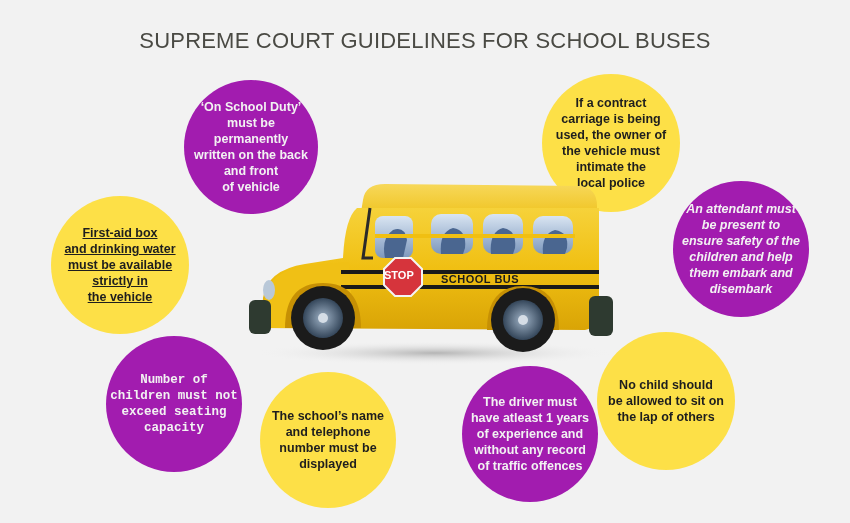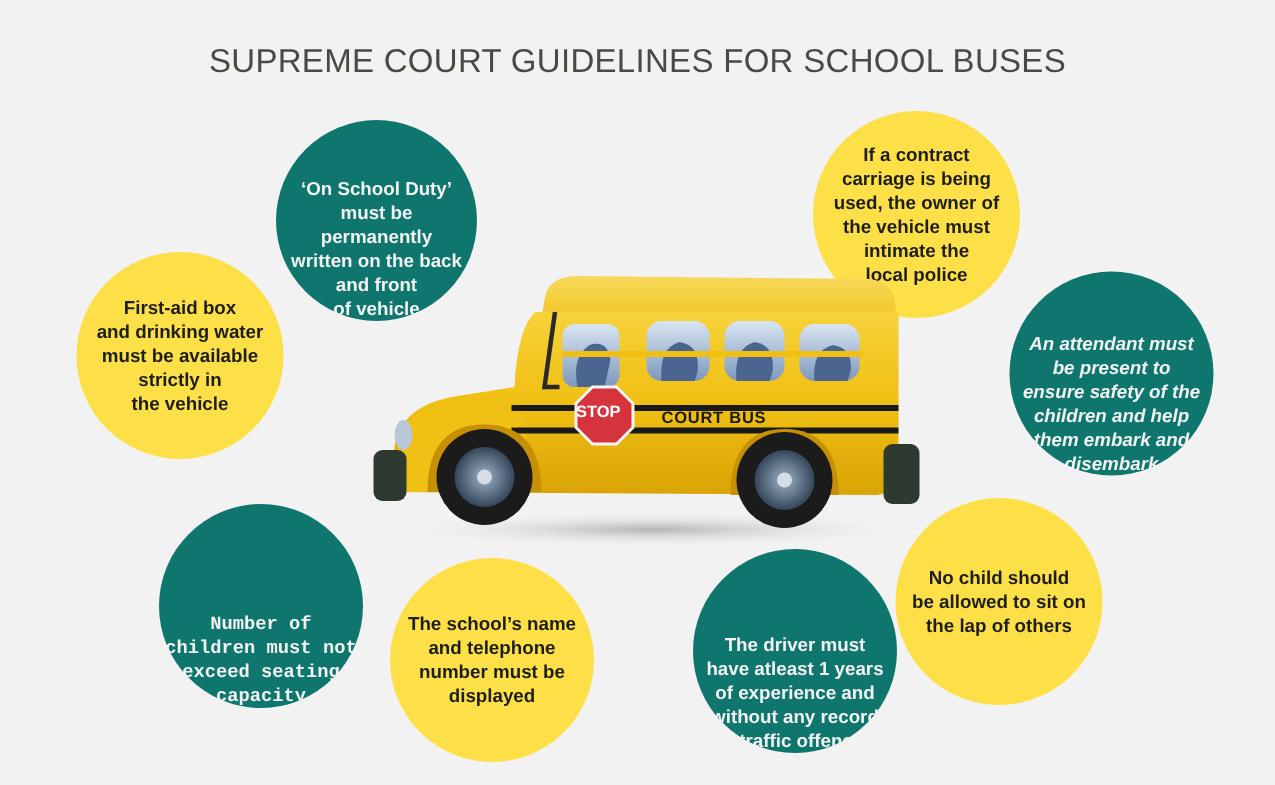--- a/index.html
+++ b/index.html
@@ -14,21 +14,21 @@
     text-align: center; font-size: 22px; color: #4a4a44;
     letter-spacing: 0.2px; font-weight: normal;
   }
   .circle {
     position: absolute; border-radius: 50%;
     display: flex; align-items: center; justify-content: center;
     text-align: center; box-sizing: border-box;
     font-size: 12.5px; line-height: 16px; font-weight: bold;
   }
   .circle span { display: block; white-space: pre-line; }
-  .dark { background: #0f766e; color: #f2f2f2; align-items: flex-end; }
+  .dark { background: #a21caf; color: #f2f2f2; }
   .yellow { background: #fde047; color: #1e1e1e; }
 
   .bus-wrap { position: absolute; left: 245px; top: 178px; width: 370px; height: 190px; }
 </style>
 </head>
 <body>
 
 <div class="title">SUPREME COURT GUIDELINES FOR SCHOOL BUSES</div>
 
 <div class="circle dark" style="left:184px; top:80px; width:134px; height:134px;">
@@ -42,21 +42,21 @@
 
 <div class="circle yellow" style="left:542px; top:74px; width:138px; height:138px;">
   <span>If a contract
 carriage is being
 used, the owner of
 the vehicle must
 intimate the
 local police</span>
 </div>
 
-<div class="circle yellow" style="left:51px; top:168px; width:138px; height:138px;">
+<div class="circle yellow" style="left:51px; top:196px; width:138px; height:138px;text-decoration:underline;">
   <span>First-aid box
 and drinking water
 must be available
 strictly  in
 the vehicle</span>
 </div>
 
 <div class="circle dark" style="left:673px; top:181px; width:136px; height:136px;font-style:italic;">
   <span>An attendant must
 be present to
@@ -156,14 +156,14 @@
     <circle cx="278" cy="142" r="5" fill="#d5dde6"></circle>
 
     <rect x="4" y="122" width="22" height="34" rx="6" fill="#2e3a30"></rect>
     <rect x="344" y="118" width="24" height="40" rx="6" fill="#2e3a30"></rect>
 
     <ellipse cx="24" cy="112" rx="6" ry="10" fill="#b9c8d8"></ellipse>
 
     <polygon points="150,80 166,80 177,91 177,107 166,118 150,118 139,107 139,91" fill="#d6343c" stroke="#f4f4f4" stroke-width="2"></polygon>
   </svg>
   <div style="position:absolute; left:139px; top:91px; width:38px; text-align:left; color:#fff; font-weight:bold; font-size:11px;">STOP</div>
-  <div style="position:absolute; left:196px; top:95px; color:#1a1a1a; font-weight:bold; font-size:11px; letter-spacing:0.5px;">COURT BUS</div>
+  <div style="position:absolute; left:196px; top:95px; color:#1a1a1a; font-weight:bold; font-size:11px; letter-spacing:0.5px;">SCHOOL BUS</div>
 </div>
 
 </body></html>

